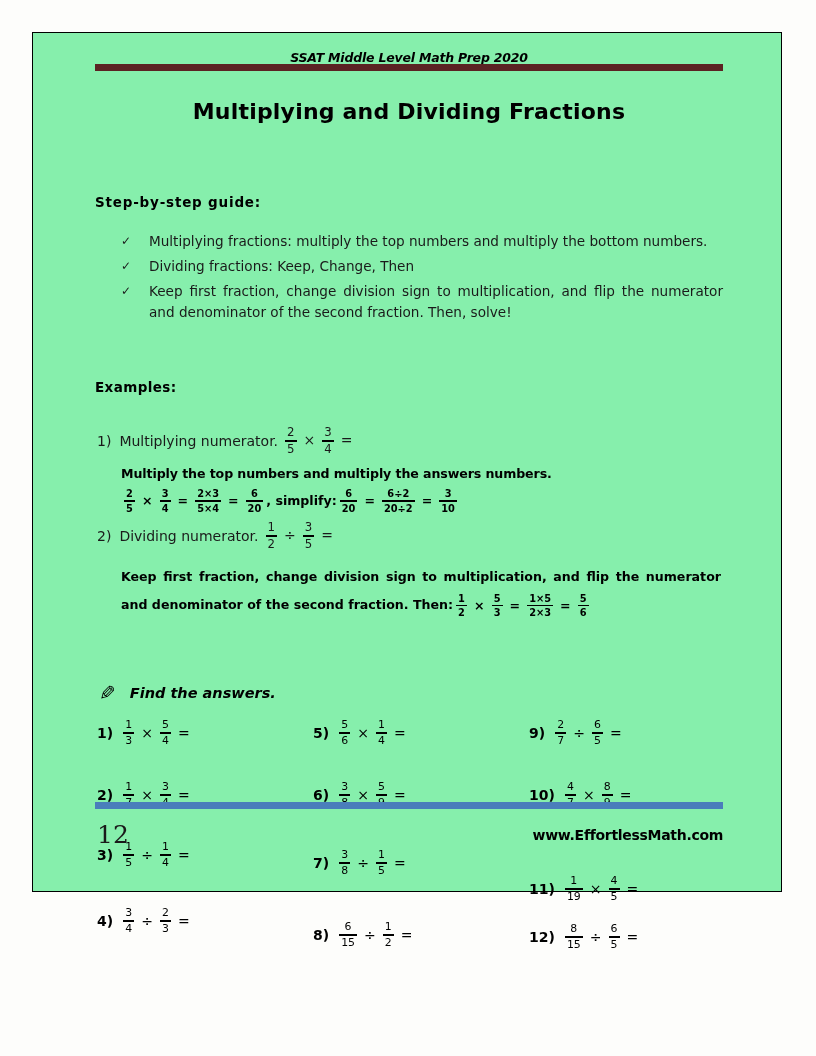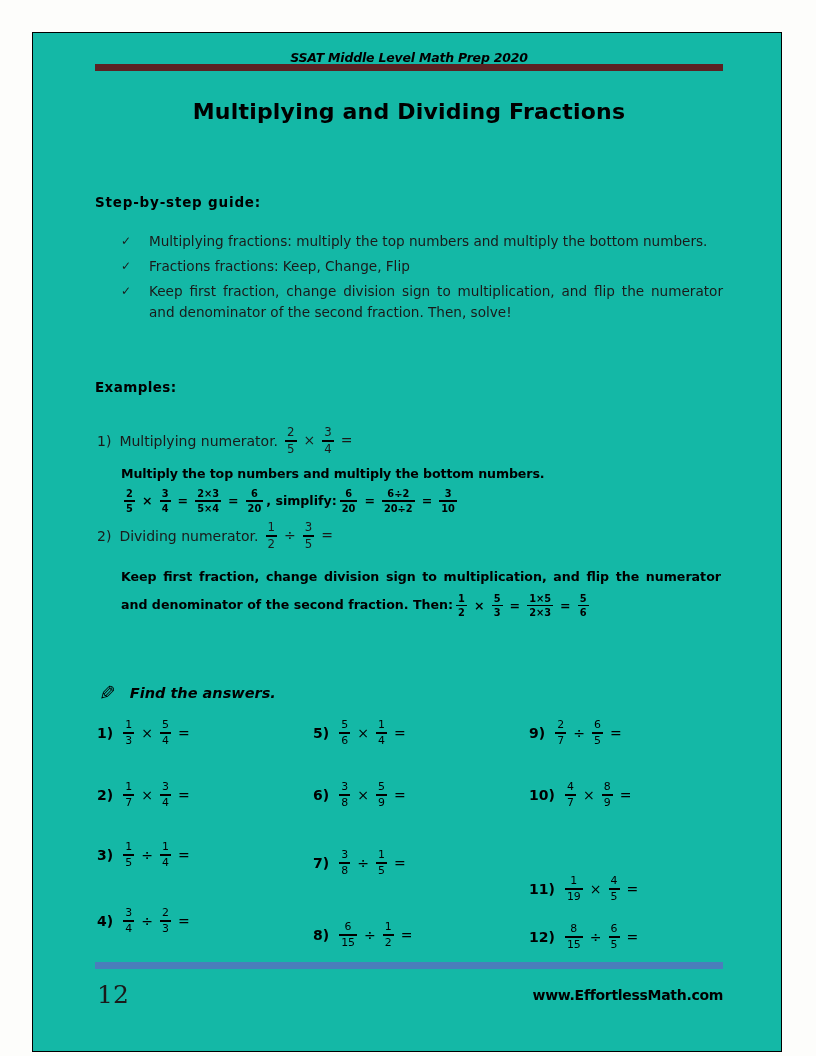--- a/index.html
+++ b/index.html
@@ -15,23 +15,23 @@
     color: #000;
     overflow: hidden;
   }
 
   
   #page-frame {
     position: absolute;
     left: 32px;
     top: 32px;
     width: 750px;
-    height: 1020px;
+    height: 860px;
     border: 1.6px solid #000;
-    background: #14b8a6;
+    background: #86efac;
     box-sizing: border-box;
   }
 
   #page-inner {
     position: absolute;
     left: 62px;
     top: 0;
     width: 628px;
     height: 100%;
   }
@@ -265,41 +265,41 @@
   <div id="page-inner">
 
     <div class="running-head">SSAT Middle Level Math Prep 2020</div>
     <div class="rule-top" style="background: rgb(91, 34, 35);"></div>
 
     <div class="doc-title">Multiplying and Dividing Fractions</div>
 
     <div class="section-heading" id="guide-heading">Step-by-step guide:</div>
     <div id="guide-list">
         <div class="guide-item justified"><span class="check">✓</span><span>Multiplying fractions: multiply the top numbers and multiply the bottom numbers.</span></div>
-        <div class="guide-item"><span class="check">✓</span><span>Fractions fractions: Keep, Change, Flip</span></div>
+        <div class="guide-item"><span class="check">✓</span><span>Dividing fractions: Keep, Change, Then</span></div>
         <div class="guide-item justified"><span class="check">✓</span><span>Keep first fraction, change division sign to multiplication, and flip the numerator and denominator of the second fraction. Then, solve!</span></div>
       </div>
 
     <div class="section-heading" id="examples-heading">Examples:</div>
 
     <div class="ex-line" id="ex1-line">
       <span class="ex-num">1)</span>
       <span class="ex-text">Multiplying numerator.</span>
       <span class="expr frac-lg" id="ex1-expr"><span class="frac">
             <span class="num">2</span>
             <span class="bar"></span>
             <span class="den">5</span>
           </span><span class="op">×</span><span class="frac">
             <span class="num">3</span>
             <span class="bar"></span>
             <span class="den">4</span>
           </span><span class="op">=</span></span>
     </div>
 
-    <div class="ex-body" id="ex1-note">Multiply the top numbers and multiply the bottom numbers.</div>
+    <div class="ex-body" id="ex1-note">Multiply the top numbers and multiply the answers numbers.</div>
     <div id="ex1-work">
         <span class="frac">
           <span class="num">2</span>
           <span class="bar"></span>
           <span class="den">5</span>
         </span>
         <span class="op">×</span>
         <span class="frac">
           <span class="num">3</span>
           <span class="bar"></span>

